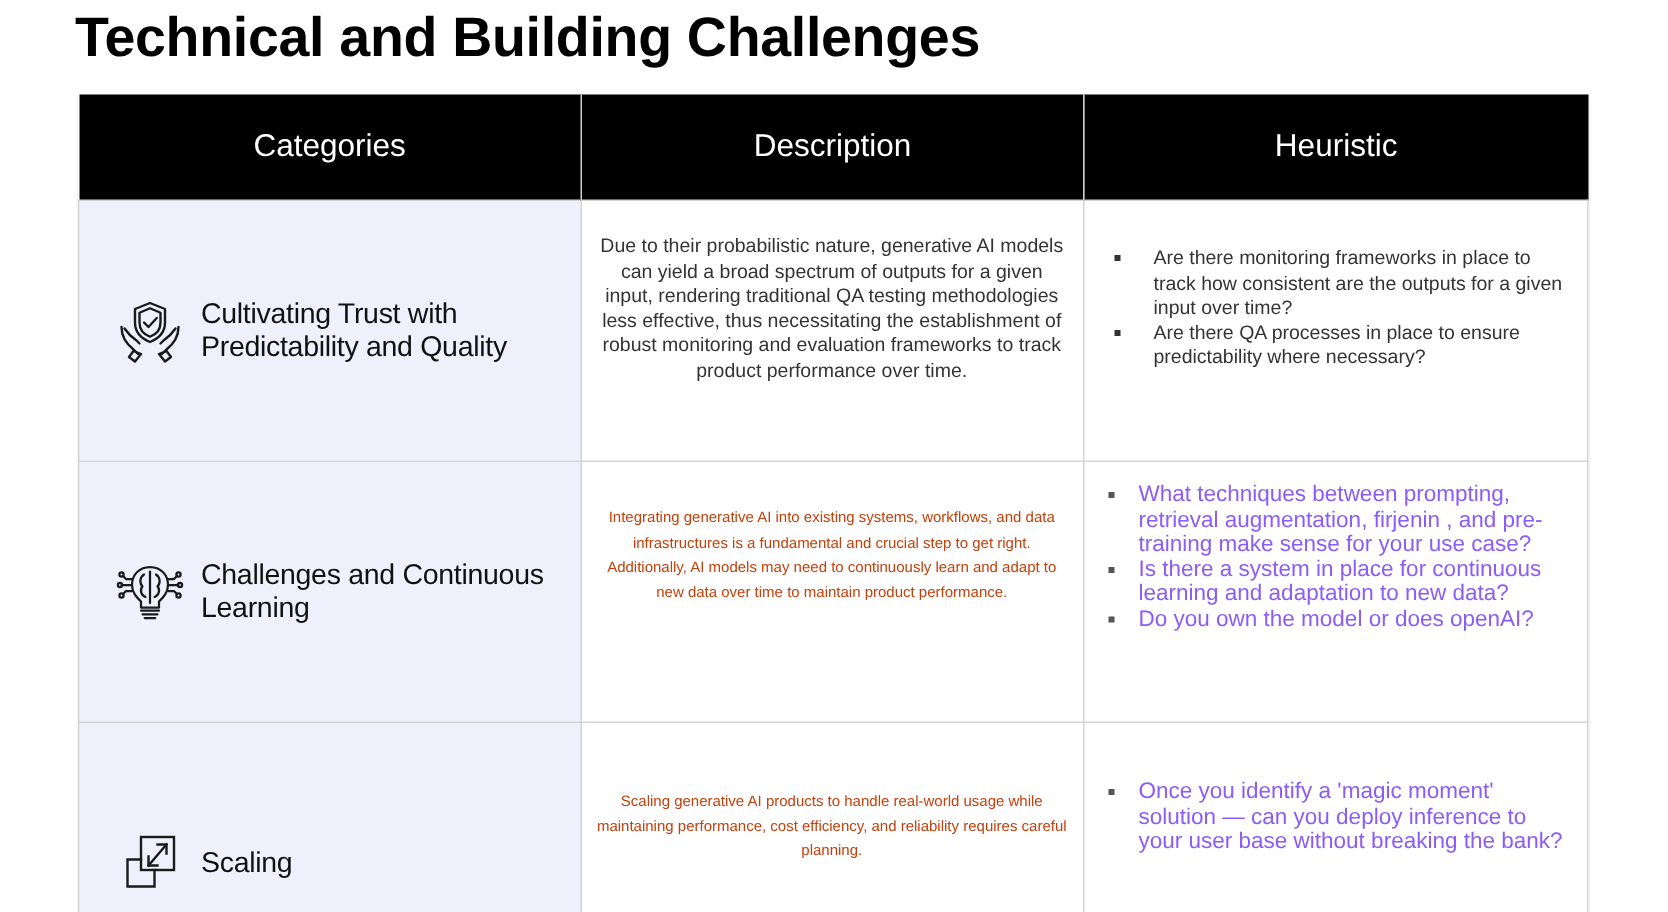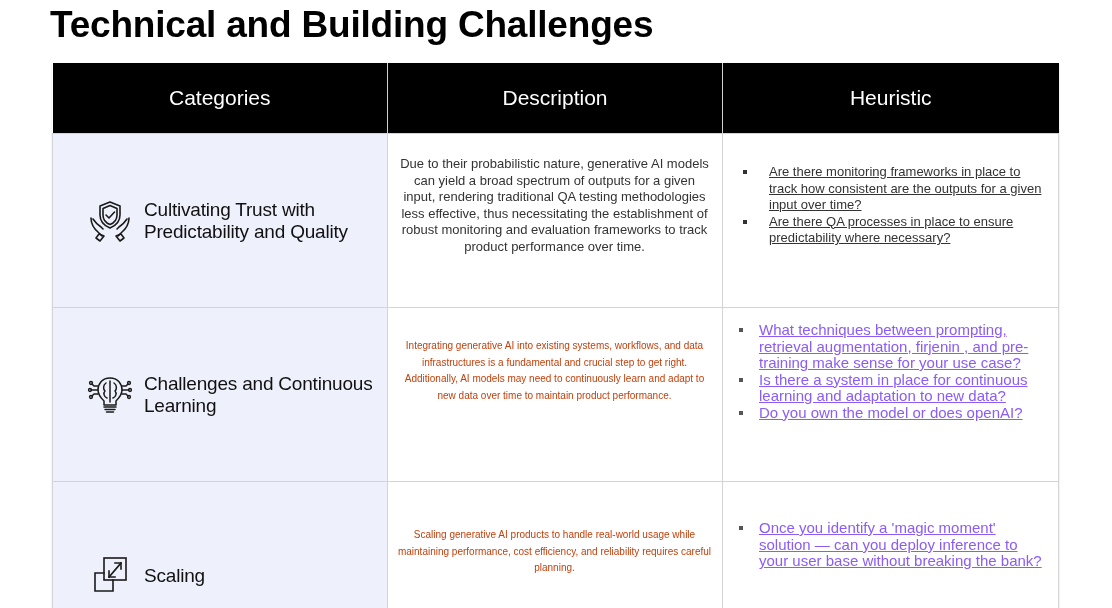--- a/index.html
+++ b/index.html
@@ -5,34 +5,34 @@
     html, body { margin: 0; padding: 0; background: #ffffff; }
     body { width: 1112px; height: 608px; position: relative; overflow: hidden; font-family: "Liberation Sans", sans-serif; color: #000; }
     .title { position: absolute; left: 50px; top: 3px; font-size: 37px; line-height: 44px; font-weight: bold; margin: 0; letter-spacing: -0.2px; }
     .tbl { position: absolute; left: 52px; top: 63px; width: 1006px; border-collapse: collapse; table-layout: fixed; box-shadow: 0 1px 2px rgba(0,0,0,0.12); }
     .tbl col.c1 { width: 335px; }
     .tbl col.c2 { width: 335px; }
     .tbl col.c3 { width: 336px; }
     .tbl th { background: #000; color: #fff; font-weight: normal; font-size: 21px; height: 70px; padding: 0; text-align: center; border-left: 1px solid #d0d0d0; border-right: 1px solid #d0d0d0; }
     .tbl th:first-child { border-left: none; }
     .tbl th:last-child { border-right: none; }
-    .tbl td { border: 1px solid #d4d4d8; vertical-align: middle; padding: 13px; }
+    .tbl td { border: 1px solid #d4d4d8; vertical-align: middle; padding: 3px; }
     .tbl tr.r1 td { height: 143px; }
     .tbl tr.r2 td { height: 143px; }
     .tbl tr.r3 td { height: 143px; }
     .cat { background: #eef1fc; }
     .cat-inner { display: flex; align-items: center; padding-left: 20px; }
     .cat-icon { width: 48px; height: 48px; flex: 0 0 48px; display: flex; align-items: center; justify-content: center; margin-right: 10px; }
     .cat-label { font-size: 19px; line-height: 22px; color: #111; letter-spacing: -0.2px; }
     .desc { padding: 0 10px 0 9px !important; font-size: 13px; line-height: 16.5px; color: #333; }
     .desc.sans2 { font-size: 10px; line-height: 16.5px; color: #c2410c; }
     .desc .txt { display: block; text-align: center; }
     .heur { padding: 0 10px 0 10px !important; }
     .heur ul { list-style: none; margin: 0; padding: 0; }
-    .heur li { position: relative; padding-left: 36px; font-size: 13px; line-height: 16.5px; color: #333; text-decoration: underline; }
+    .heur li { position: relative; padding-left: 36px; font-size: 13px; line-height: 16.5px; color: #333; }
     .heur li .bul { position: absolute; left: 10px; top: 6px; width: 4px; height: 4px; background: #333; }
     .heur.compact li { padding-left: 26px; font-size: 15px; color: #8b5cf6; }
     .heur.compact li .bul { left: 6px; top: 6px; width: 4px; height: 4px; background: #555; }
     .r1 .heur { vertical-align: top; padding-top: 30px !important; }
     .r2 .heur { vertical-align: top; padding-top: 14px !important; }
     .r3 .heur { vertical-align: top; padding-top: 38px !important; }
     .r1 .desc { vertical-align: top; padding-top: 22px !important; }
     .r2 .desc { vertical-align: top; padding-top: 30px !important; }
     .r3 .desc { vertical-align: top; padding-top: 45px !important; }
   </style>

